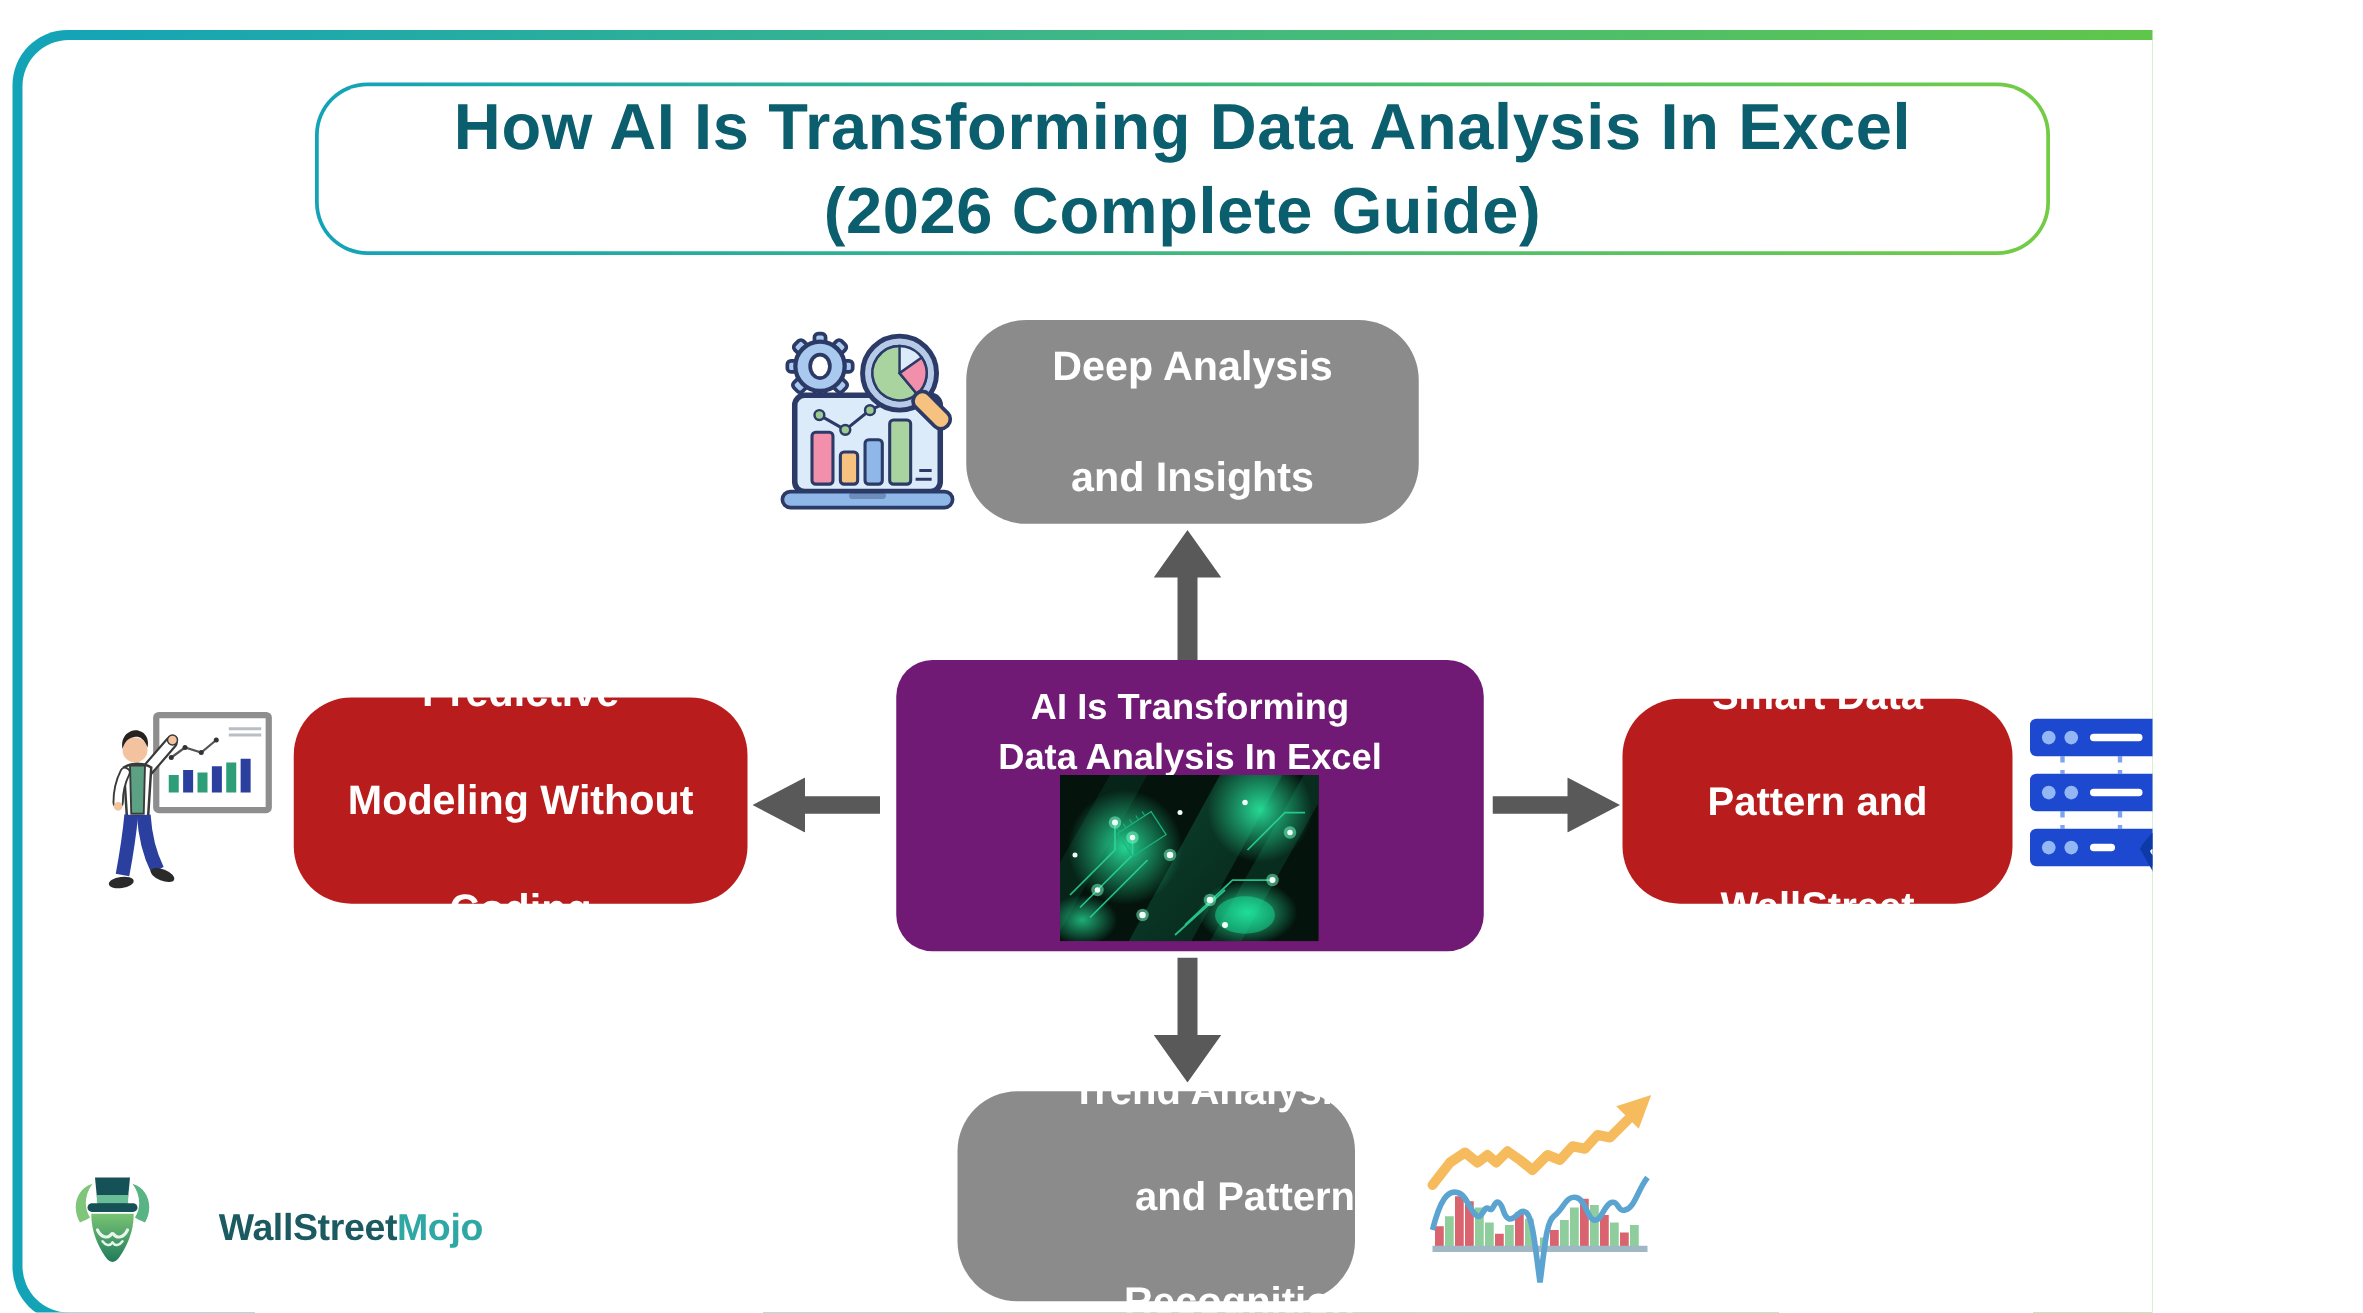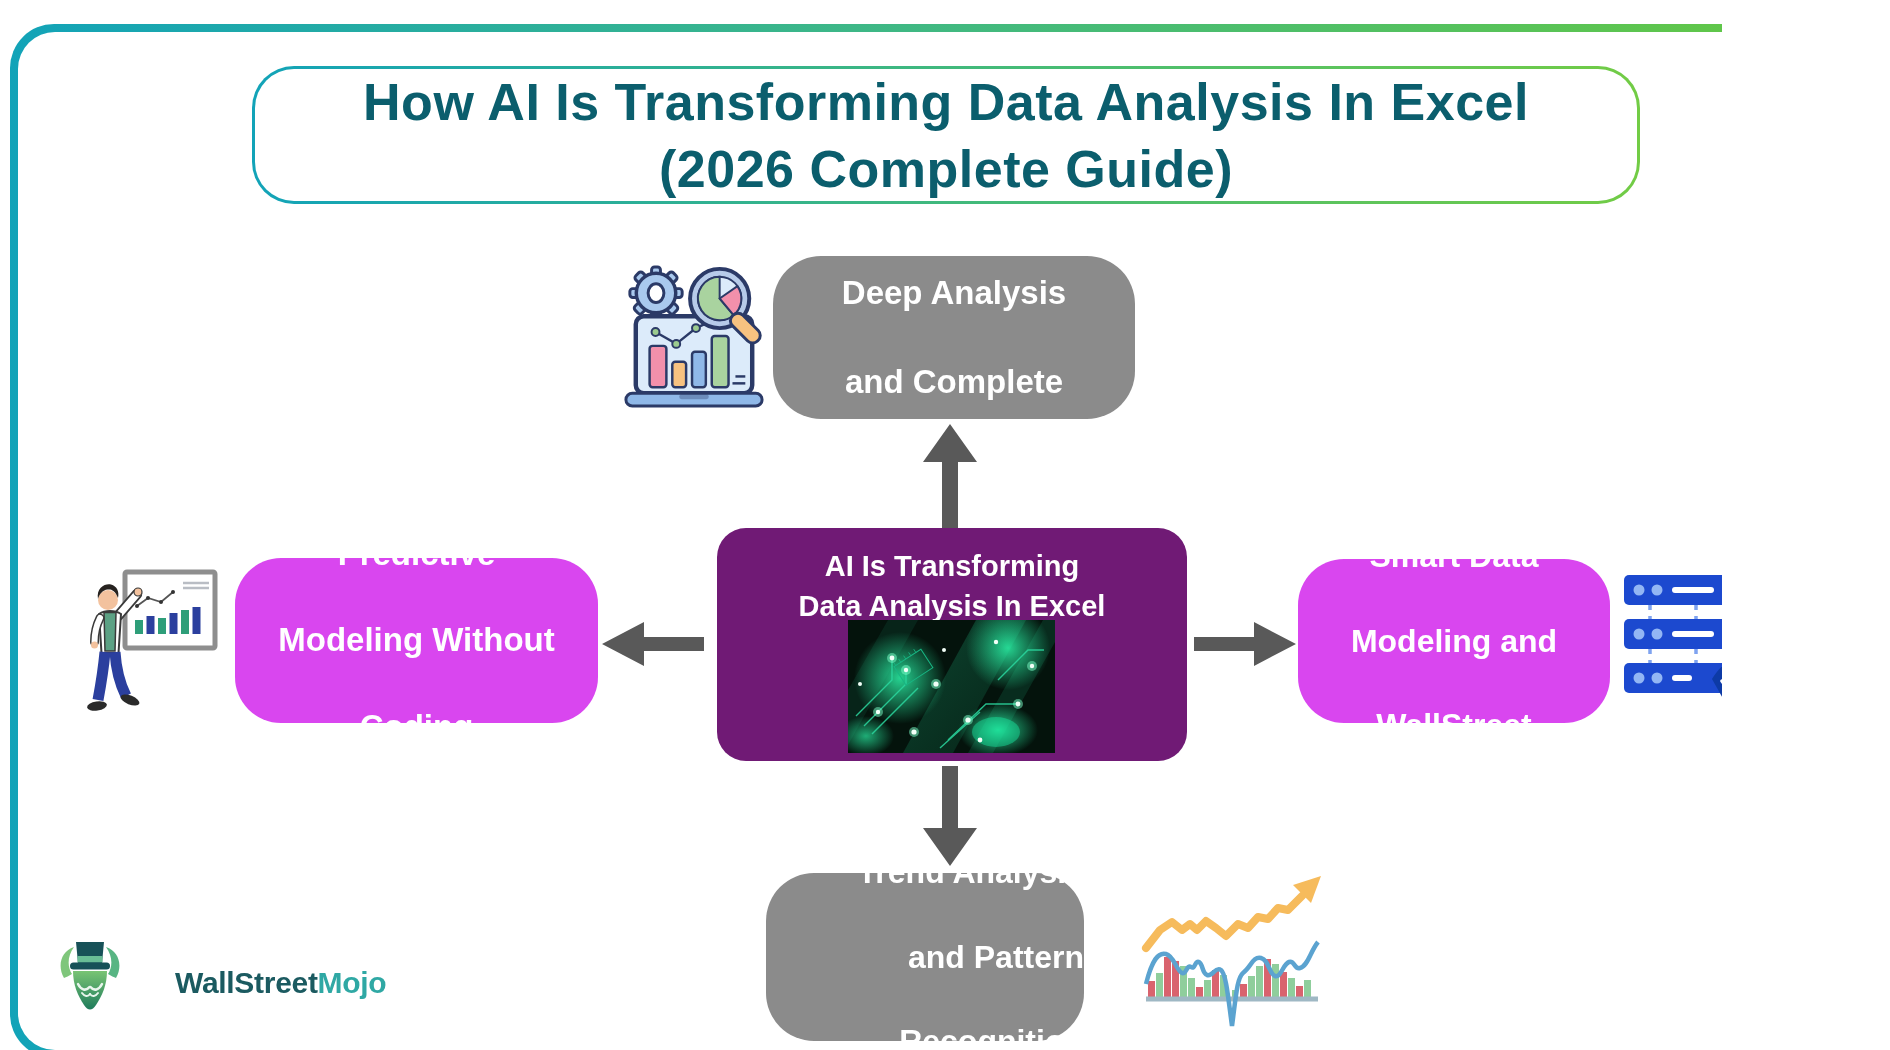--- a/index.html
+++ b/index.html
@@ -15,21 +15,21 @@
   .title-box{position:absolute;left:252px;top:50px;width:1388px;height:138px;border-radius:42px;
     background:linear-gradient(90deg,#12A3B8 0%,#45BB77 55%,#72CC45 100%);padding:3px;box-sizing:border-box;}
   .title-inner{width:100%;height:100%;border-radius:39px;background:#ffffff;display:flex;flex-direction:column;
     justify-content:center;align-items:center;gap:7px;}
   .title-line{font-size:52px;font-weight:800;color:#0B5E6D;letter-spacing:0.5px;white-space:nowrap;}
 
   
   .node{position:absolute;display:flex;flex-direction:column;justify-content:center;align-items:center;
     color:#ffffff;font-weight:700;text-align:center;gap:44px;}
   .node--gray{background:#8B8B8B;border-radius:48px;}
-  .node--green{background:#d946ef;border-radius:46px;}
+  .node--green{background:#b91c1c;border-radius:46px;}
   .node-top{left:773px;top:240px;width:362px;height:163px;font-size:33px;line-height:1.35;}
   .node-bottom{left:766px;top:857px;width:318px;height:168px;font-size:32px;line-height:1.28;align-items:flex-end;}
   .node-left{left:235px;top:542px;width:363px;height:165px;font-size:33px;line-height:1.28;}
   .node-right{left:1298px;top:543px;width:312px;height:164px;font-size:32px;line-height:1.28;}
 
   
   .center-node{position:absolute;left:717px;top:512px;width:470px;height:233px;background:#701a75;
     border-radius:29px;color:#fff;font-weight:700;text-align:center;}
   .center-node .line{font-size:29px;line-height:1.38;}
   .center-text{padding-top:18px;}
@@ -67,32 +67,32 @@
 
   <div class="title-box">
     <div class="title-inner">
       <div class="title-line">How AI Is Transforming Data Analysis In Excel</div>
       <div class="title-line">(2026 Complete Guide)</div>
     </div>
   </div>
 
   <div class="node node--gray node-top">
     <div>Deep Analysis</div>
-    <div>and Complete</div>
+    <div>and Insights</div>
   </div>
 
   <div class="node node--green node-left">
     <div>Predictive</div>
     <div>Modeling Without</div>
     <div>Coding</div>
   </div>
 
   <div class="node node--green node-right">
     <div>Smart Data</div>
-    <div>Modeling and</div>
+    <div>Pattern and</div>
     <div>WallStreet</div>
   </div>
 
   <div class="node node--gray node-bottom">
     <div>Trend Analysis</div>
     <div>and Pattern</div>
     <div>Recognition</div>
   </div>
 
   <div class="center-node">

